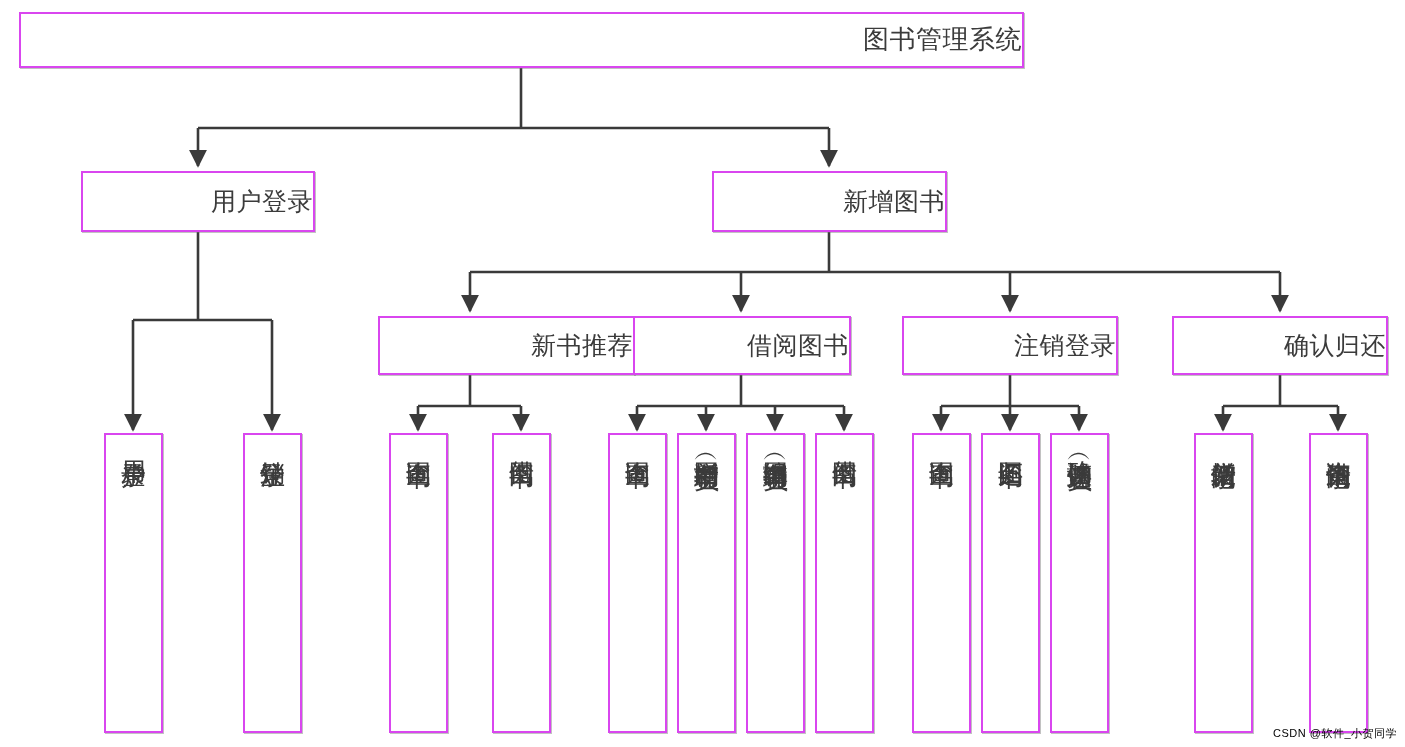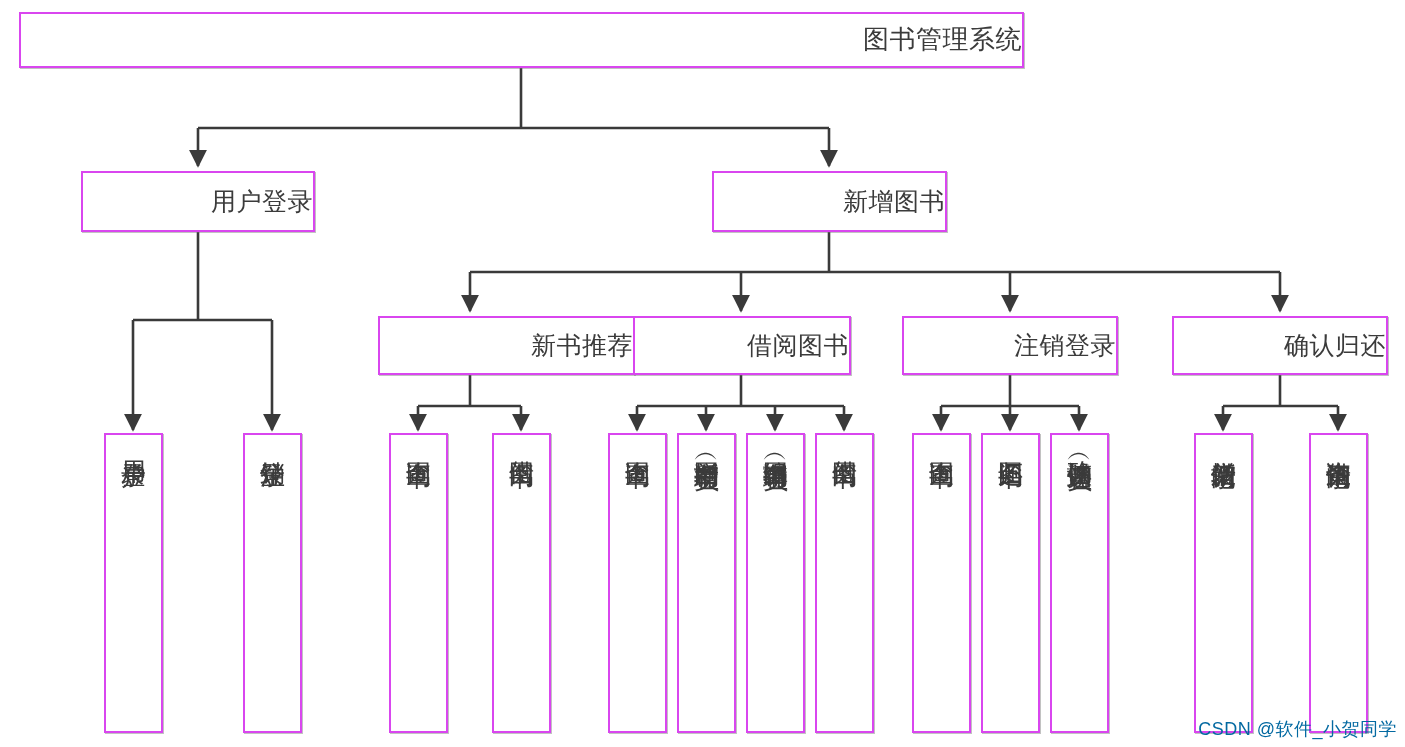--- a/index.html
+++ b/index.html
@@ -59,22 +59,22 @@
     line-height: 1.0;
     letter-spacing: 1px;
     white-space: nowrap;
     margin: 0 auto;
   }
   .node.root .label { font-size: 26px; }
   .watermark {
     position: absolute;
     right: 8px;
     bottom: 6px;
-    font-size: 18px;
-    color: #0369a1;
+    font-size: 11px;
+    color: #000000;
     letter-spacing: 0.5px;
     white-space: nowrap;
     user-select: none;
   }
 </style>
 </head>
 <body>
 
 <div id="canvas">
 

